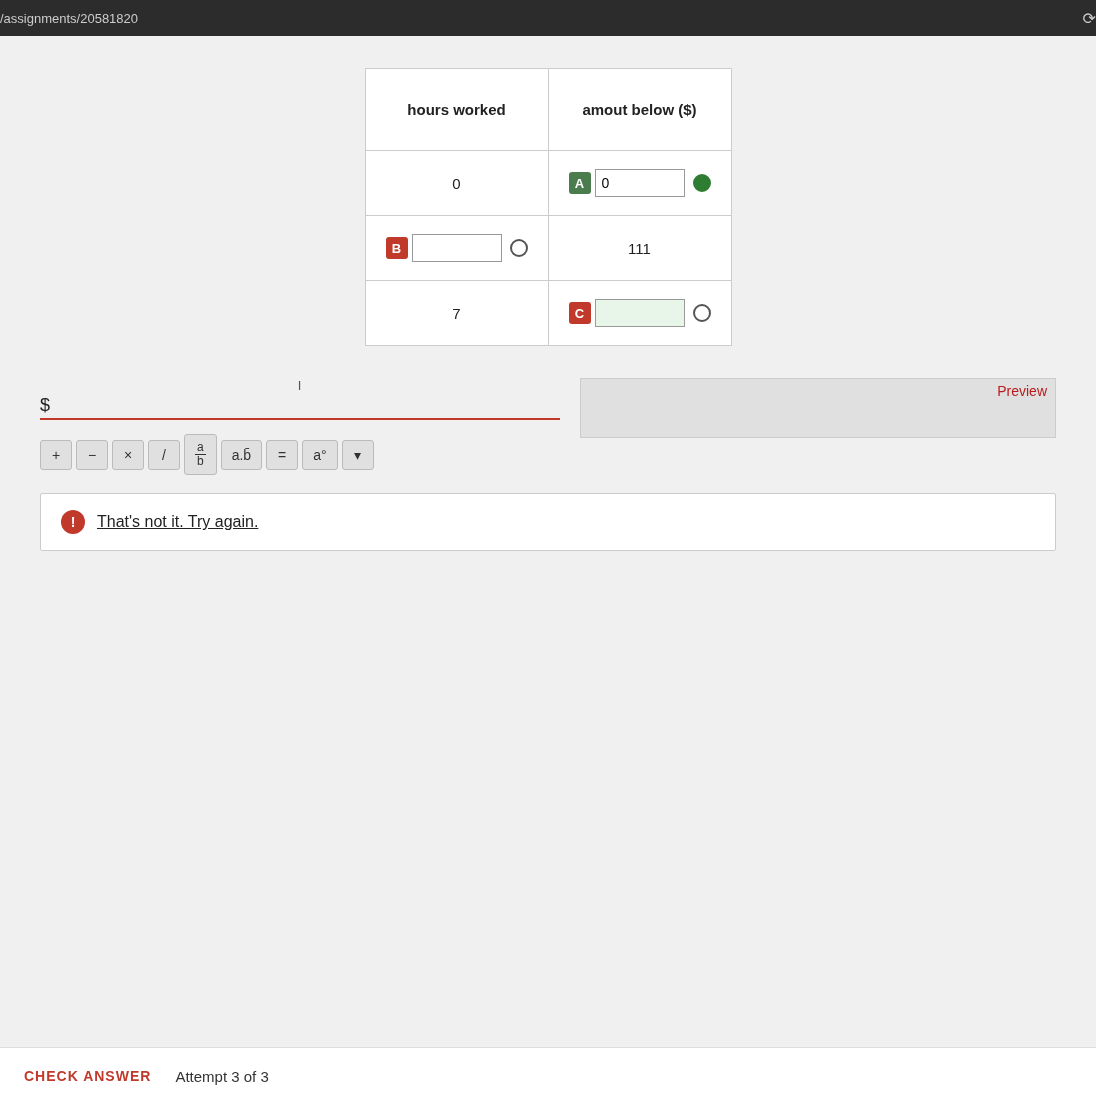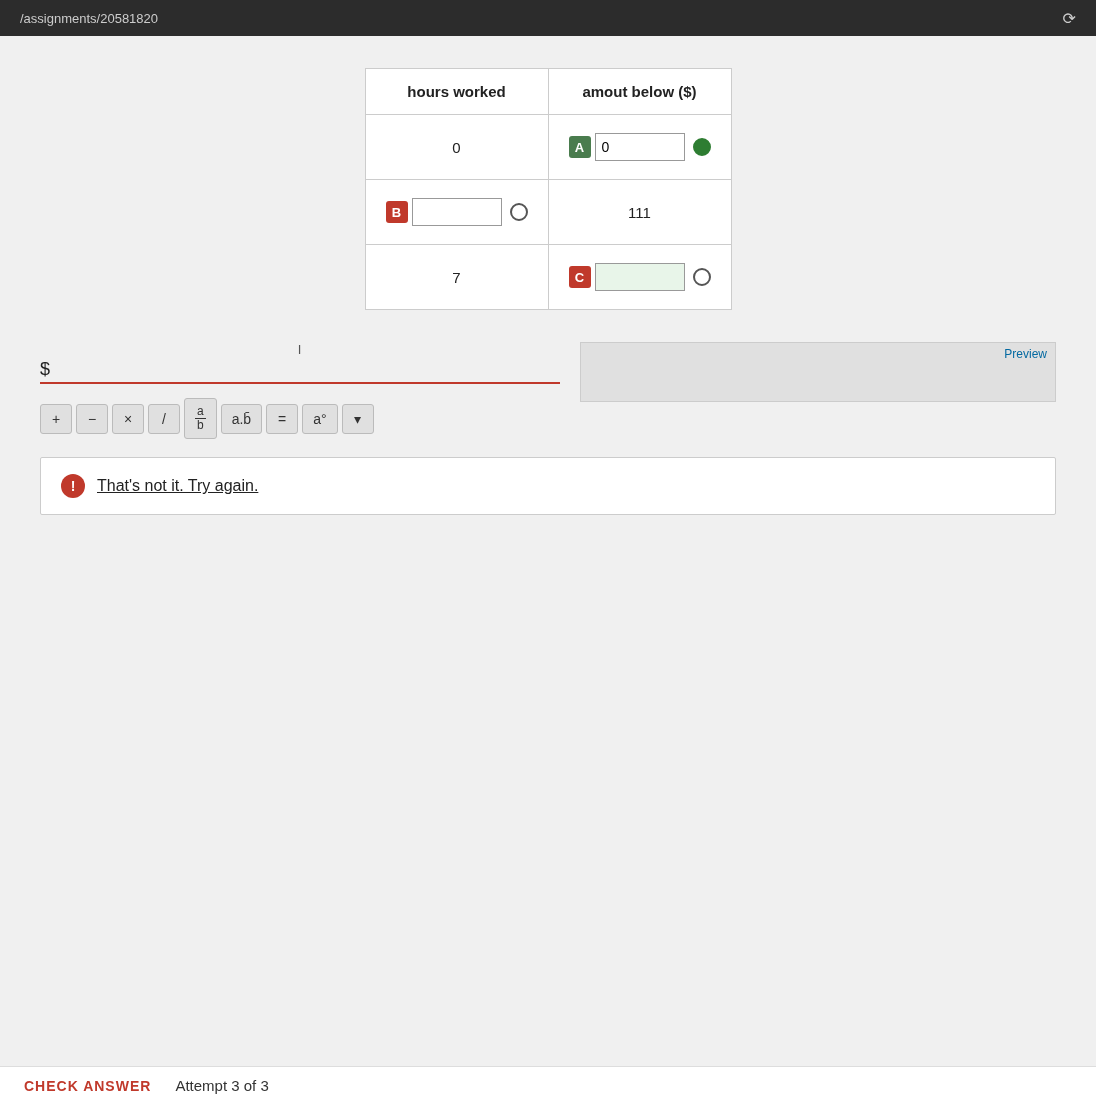--- a/index.html
+++ b/index.html
@@ -11,21 +11,21 @@
       position: relative;
       overflow-x: hidden;
     }
 
     
     .top-bar {
       background: #2c2c2c;
       height: 36px;
       display: flex;
       align-items: center;
-      padding: 0 20px;
+      padding: 0 0;
       justify-content: space-between;
     }
     .top-bar-url {
       color: #ccc;
       font-size: 13px;
     }
     .top-bar-icon {
       color: #ccc;
       font-size: 16px;
     }
@@ -52,21 +52,21 @@
     }
 
     .data-table {
       border-collapse: collapse;
       width: 340px;
     }
 
     .data-table th {
       background: #fff;
       border: 1px solid #ccc;
-      padding: 14px 20px;
+      padding: 32px 20px;
       font-size: 15px;
       font-weight: 600;
       text-align: center;
       color: #222;
     }
 
     .data-table td {
       background: #fff;
       border: 1px solid #ccc;
       padding: 18px 20px;
@@ -209,22 +209,22 @@
       flex: 1;
       background: #e0e0e0;
       border: 1px solid #ccc;
       min-height: 60px;
       position: relative;
     }
     .preview-label {
       position: absolute;
       top: 4px;
       right: 8px;
-      font-size: 12px;
-      color: #0369a1;
+      font-size: 14px;
+      color: #b91c1c;
       padding-left: 48px;
     }
 
     
     .error-box {
       border: 1px solid #ccc;
       background: #fff;
       padding: 16px 20px;
       display: flex;
       align-items: center;
@@ -250,21 +250,21 @@
       color: #222;
       text-decoration: underline;
     }
 
     
     .bottom-bar {
       position: fixed;
       bottom: 0;
       left: 0;
       width: 1096px;
-      height: 38px;
+      height: 57px;
       background: #fff;
       border-top: 1px solid #ddd;
       display: flex;
       align-items: center;
       padding: 0 24px;
       gap: 24px;
     }
 
     .check-answer-btn {
       background: transparent;

